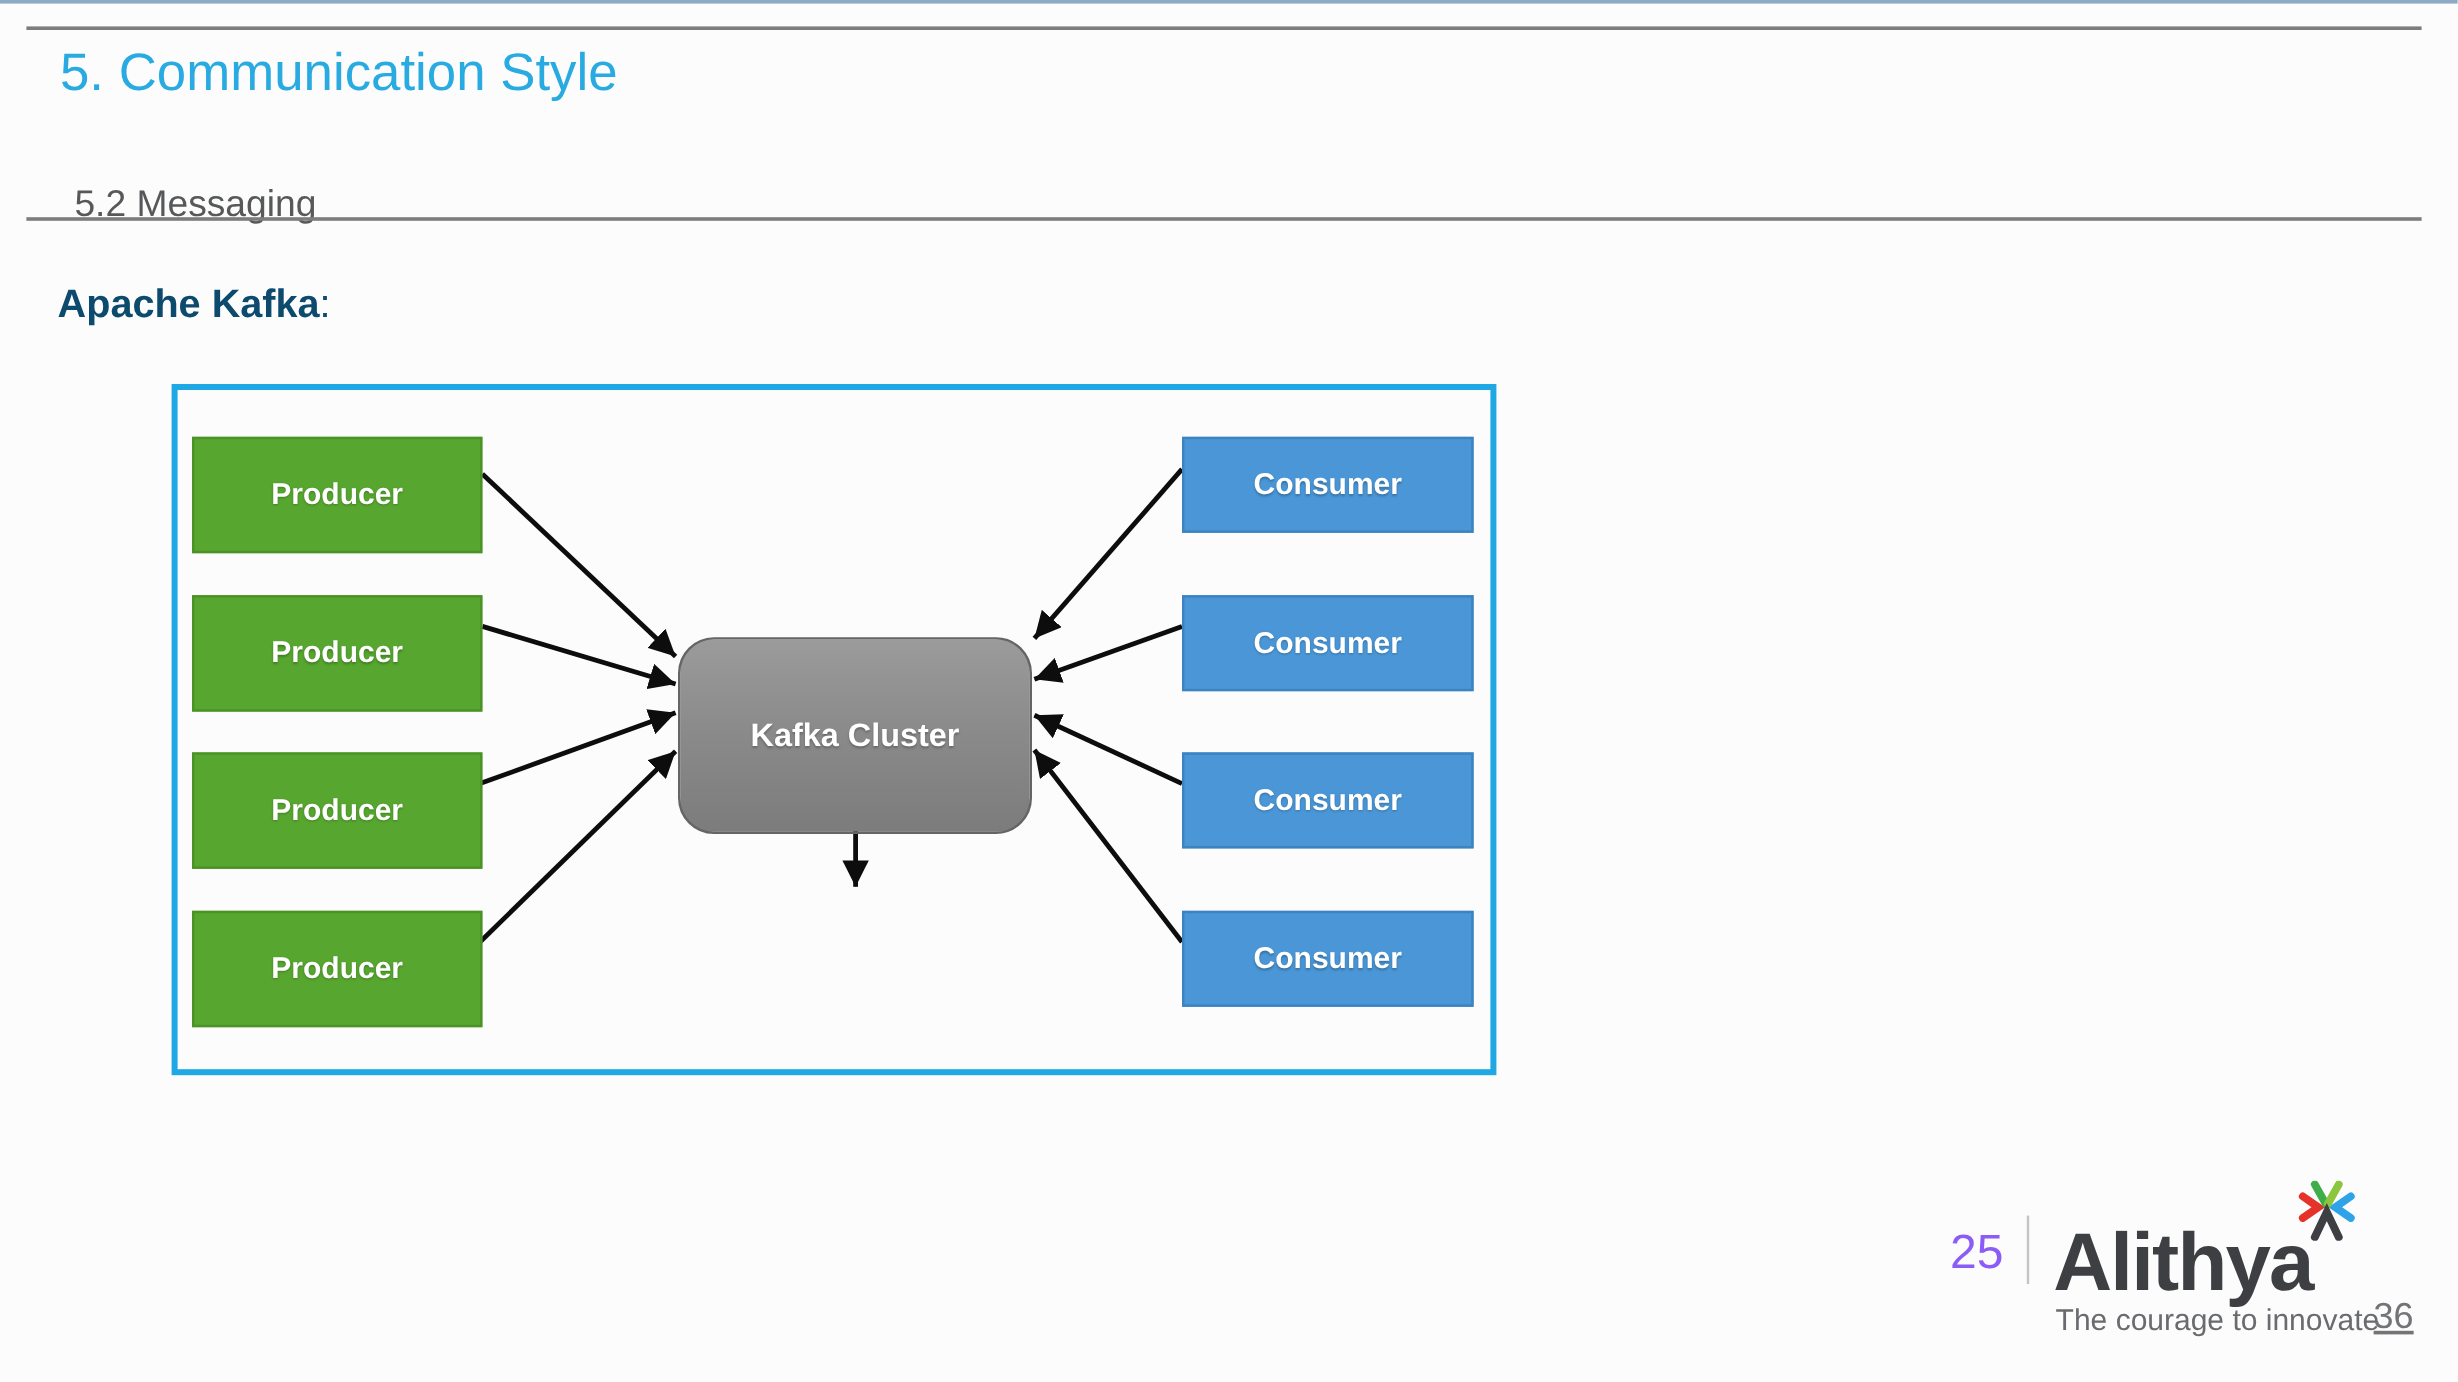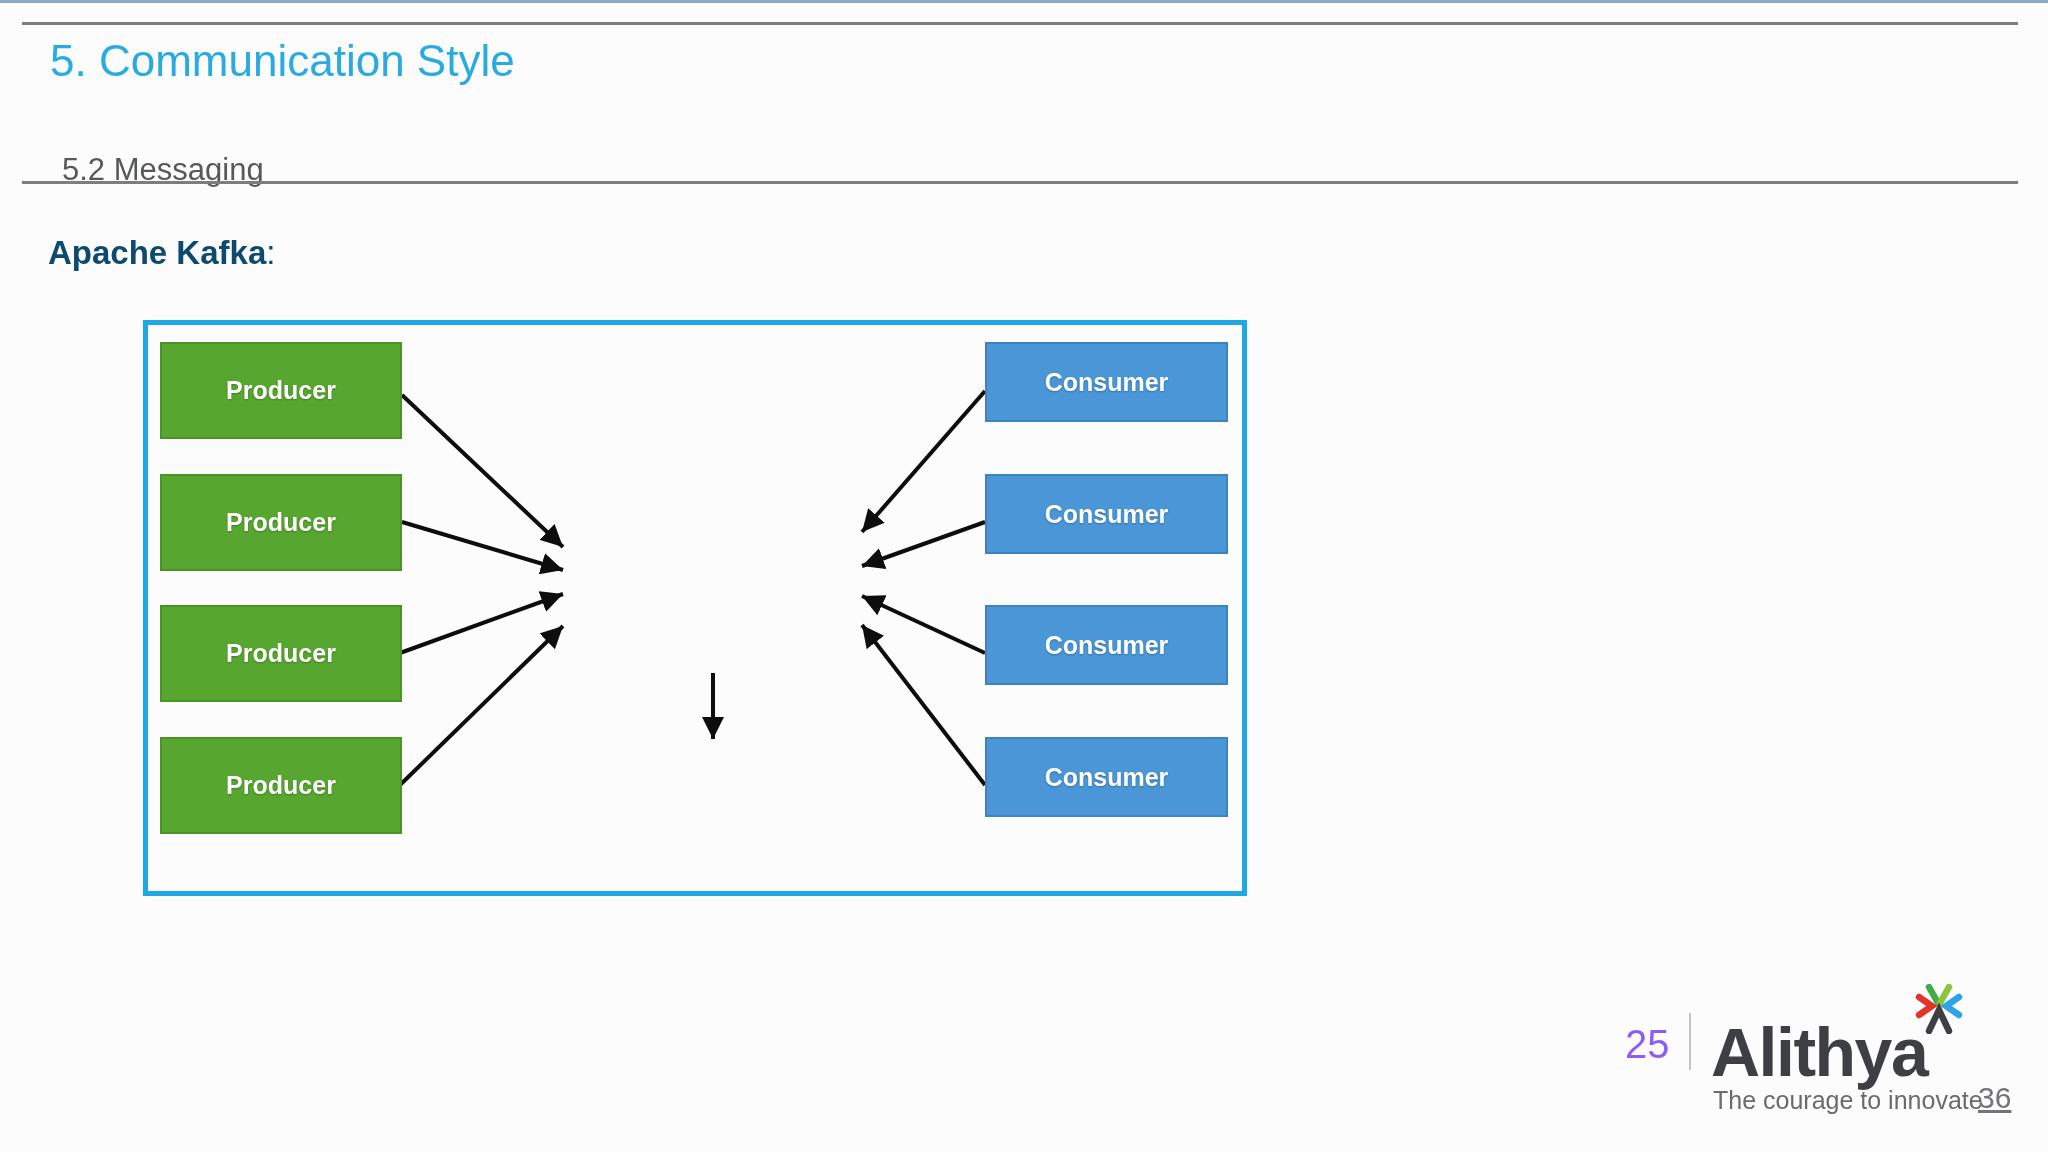--- a/index.html
+++ b/index.html
@@ -26,20 +26,21 @@
   
   .diagram-frame{
     left:143px;top:320px;width:1104px;height:576px;
     box-sizing:border-box;border:5px solid #1fa8e4;background:#fcfcfc;
   }
   .node{
     position:absolute;display:flex;align-items:center;justify-content:center;
     color:#ffffff;font-weight:bold;font-size:25px;
     text-shadow:0 1px 2px rgba(0,0,0,0.25);
     box-sizing:border-box;
+    margin-top:22px;
   }
   .producer{left:12px;width:242px;height:97px;background:#57a62f;border:2px solid #4b9327;}
   .consumer{left:837px;width:243px;height:80px;background:#4a96d6;border:2px solid #3c83c0;}
   .row-0{top:17px;} .row-1{top:149px;} .row-2{top:280px;} .row-3{top:412px;}
   .cluster{
     left:417px;top:184px;width:295px;height:164px;border-radius:30px;
     background:linear-gradient(180deg,#9b9b9b 0%,#8b8b8b 45%,#7c7c7c 100%);
     border:2px solid #656565;font-size:27px;
   }
   .data-node{
@@ -87,20 +88,21 @@
       <line x1="837" y1="460" x2="714" y2="300" marker-end="url(#arw)"></line>
       <line x1="565" y1="348" x2="565" y2="414" marker-end="url(#arw)"></line>
     </g>
   </svg>
 
   <div class="node producer row-0">Producer</div>
   <div class="node producer row-1">Producer</div>
   <div class="node producer row-2">Producer</div>
   <div class="node producer row-3">Producer</div>
 
+  <div class="node cluster">Kafka Cluster</div>
 
   <div class="node consumer row-0">Consumer</div>
   <div class="node consumer row-1">Consumer</div>
   <div class="node consumer row-2">Consumer</div>
   <div class="node consumer row-3">Consumer</div>
 </div>
 
 <div class="abs footer-slide-number">25</div>
 <div class="abs footer-divider"></div>
 <div class="abs brand-wordmark">Alithya</div>

